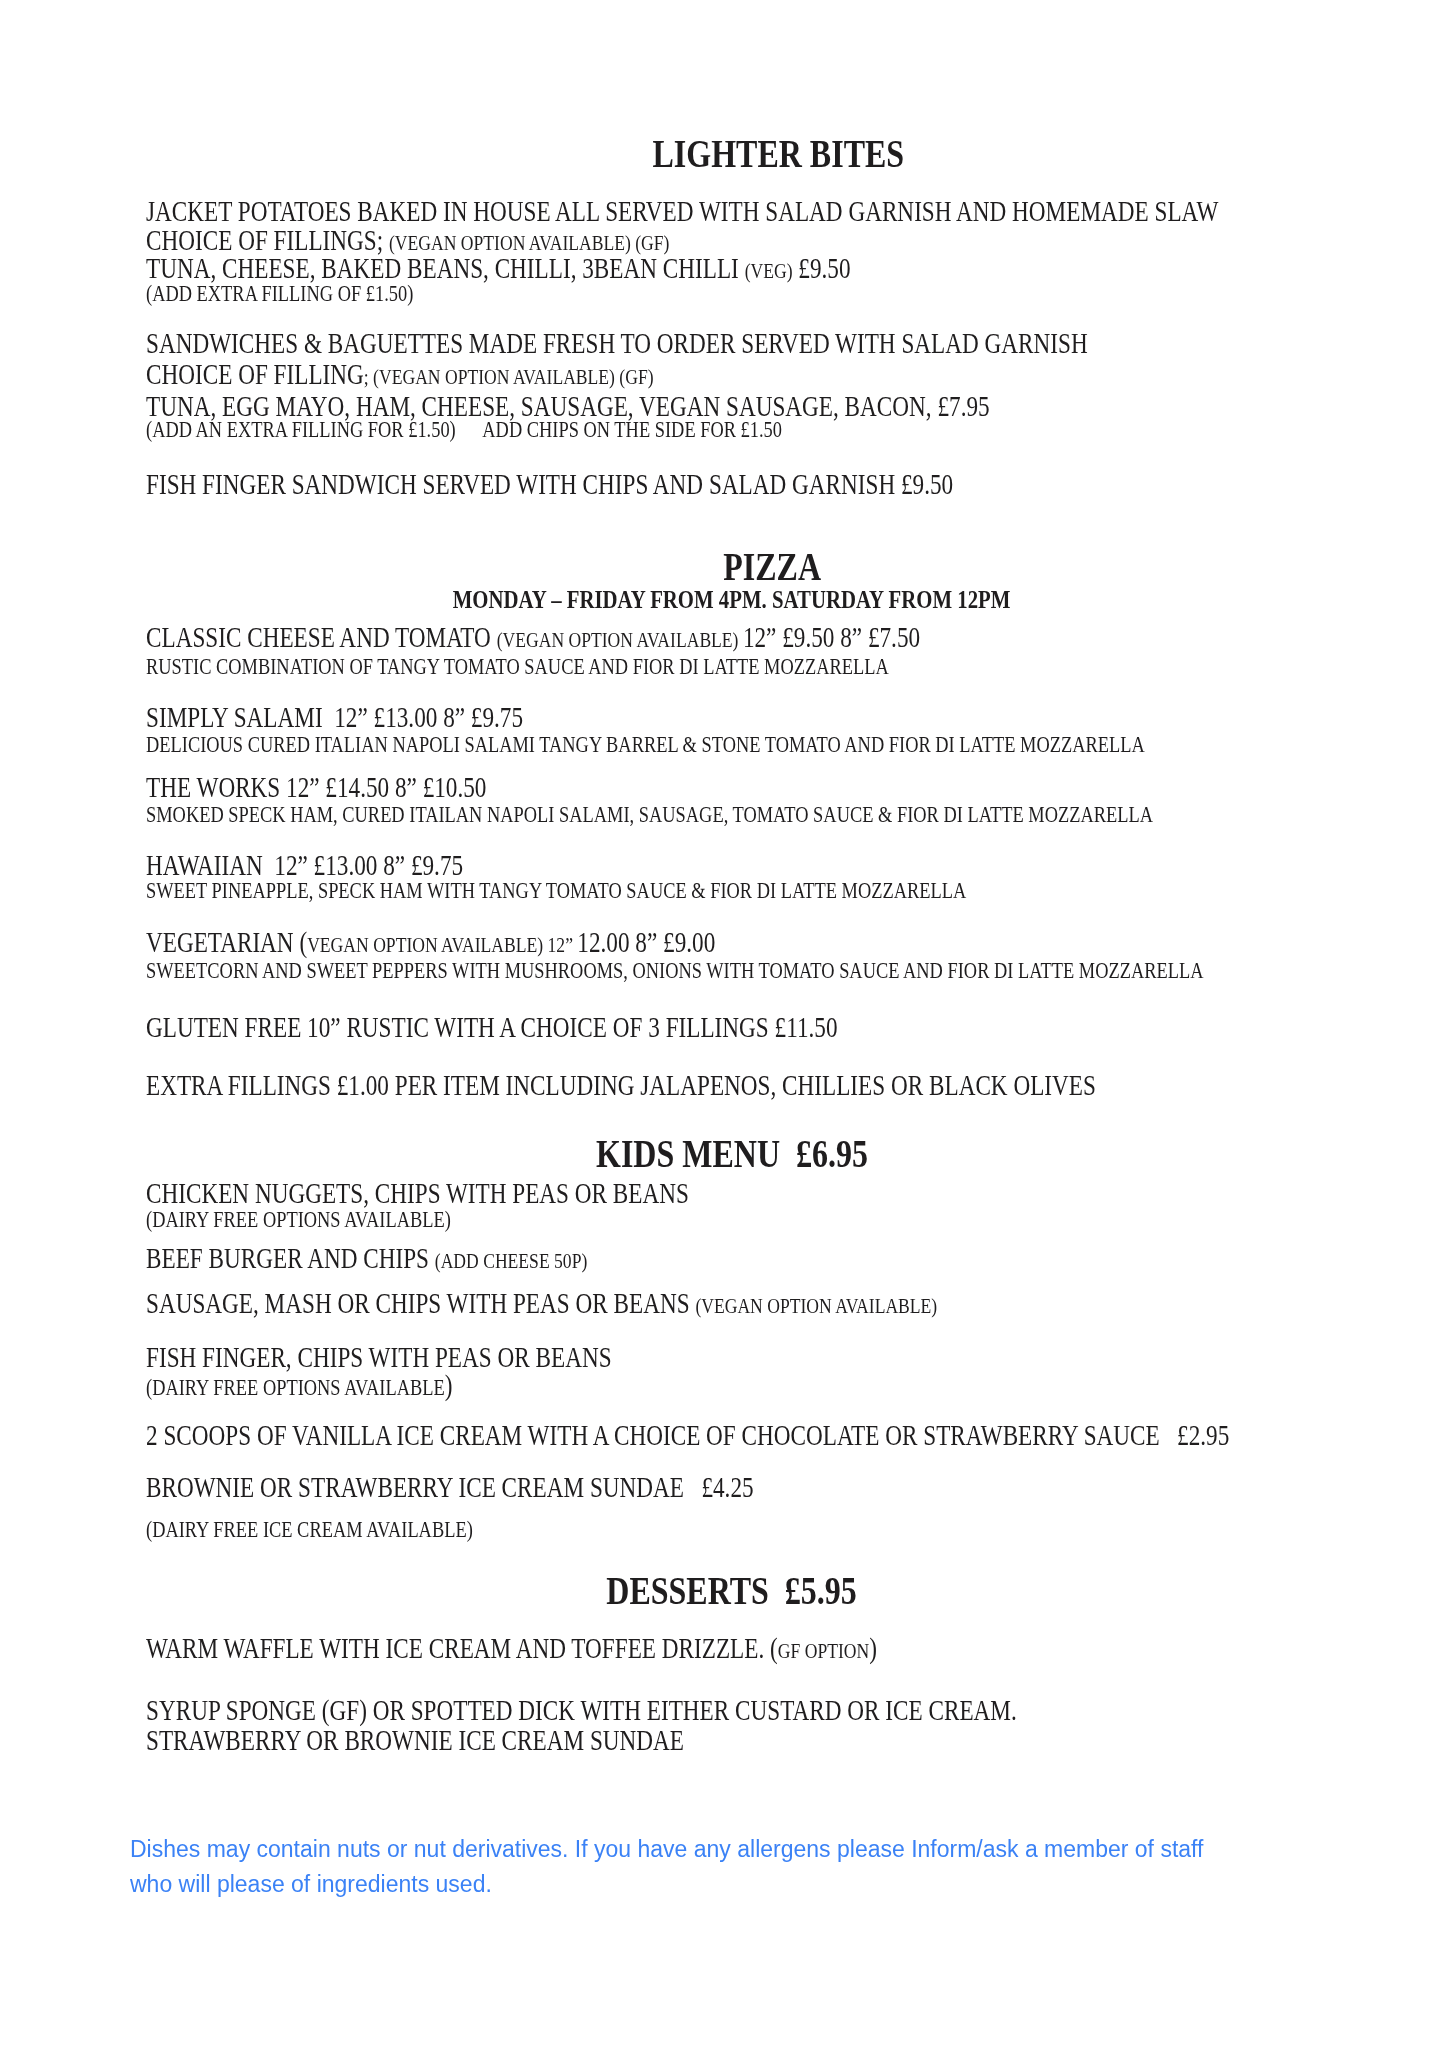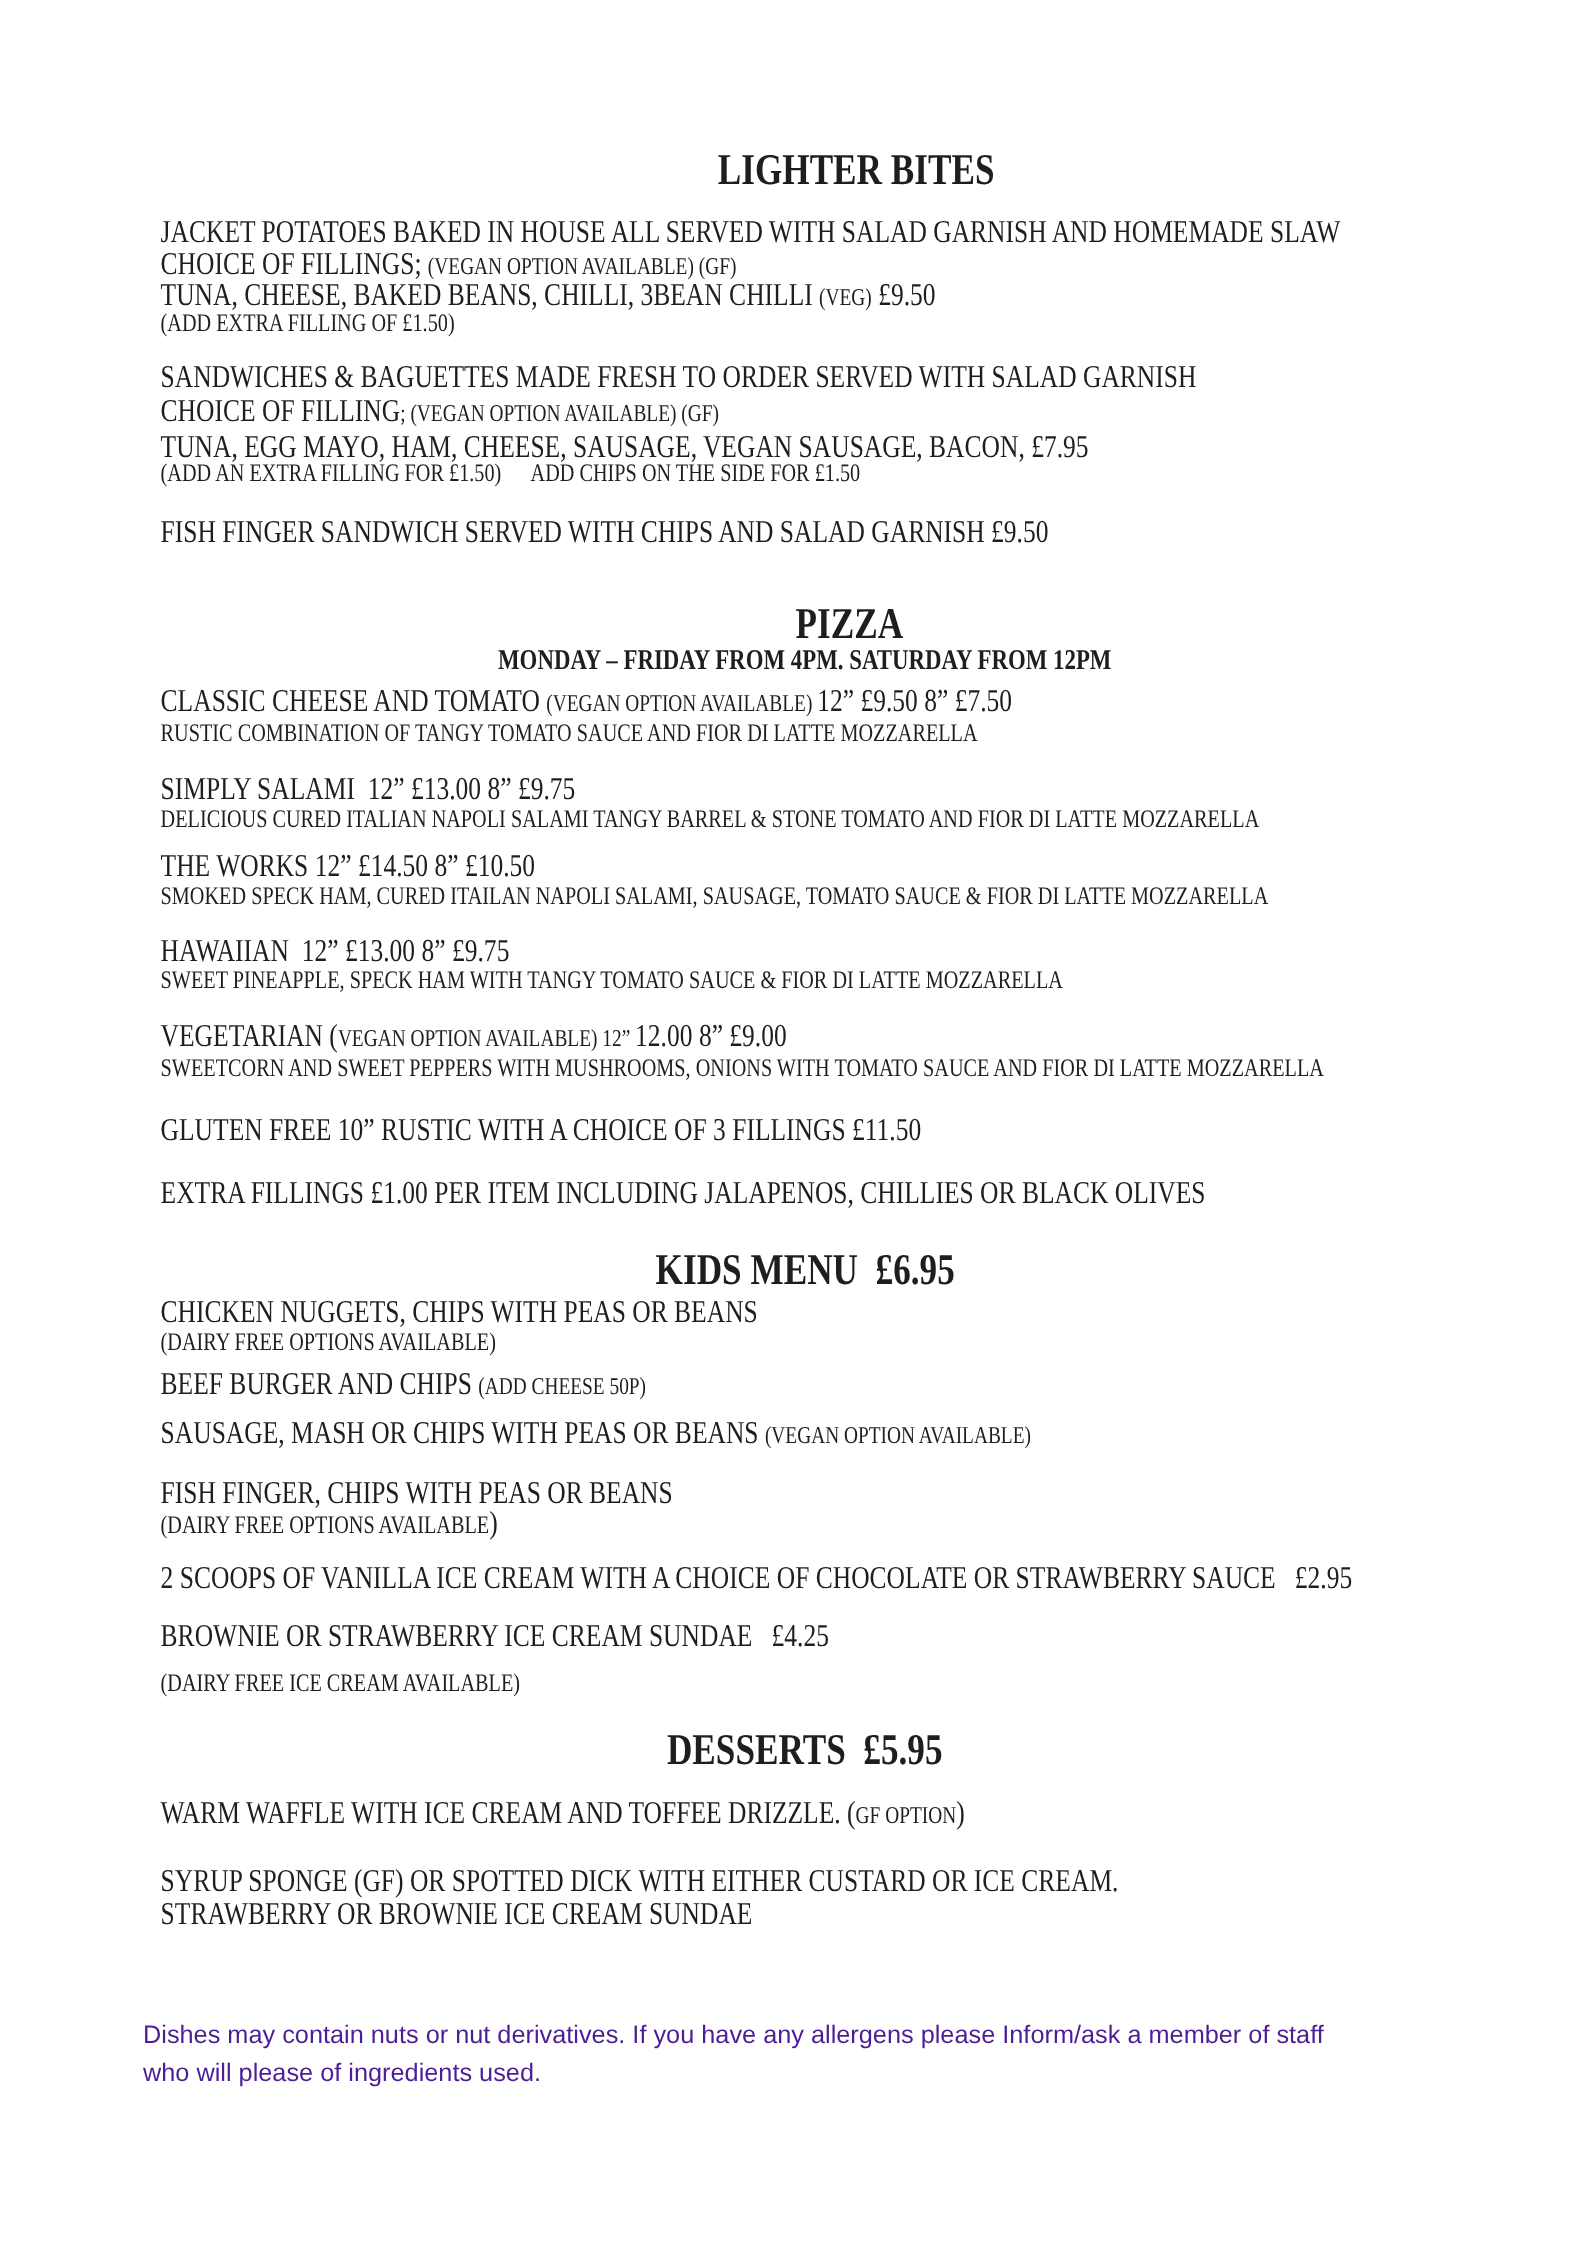--- a/index.html
+++ b/index.html
@@ -17,21 +17,21 @@
   .hline .scx{transform-origin:50% 100%;}
   .b{font-size:29px;}
   .s{font-size:22px;}
   .s2{font-size:23px;}
   .d{font-size:23px;}
   .h1{font-size:40px;font-weight:bold;}
   .h2{font-size:26px;font-weight:bold;}
   .footer-line{
     position:absolute;left:130px;line-height:1;white-space:pre;
     font-family:"Liberation Sans", sans-serif;
-    font-size:23px;color:#4c1d95;
+    font-size:23px;color:#3b82f6;
   }
 </style>
 </head>
 <body>
 
 <div class="page">
 
   <div class="hline" style="top:118px;left:46px;">
     <span class="scx h1">LIGHTER BITES</span>
   </div>

